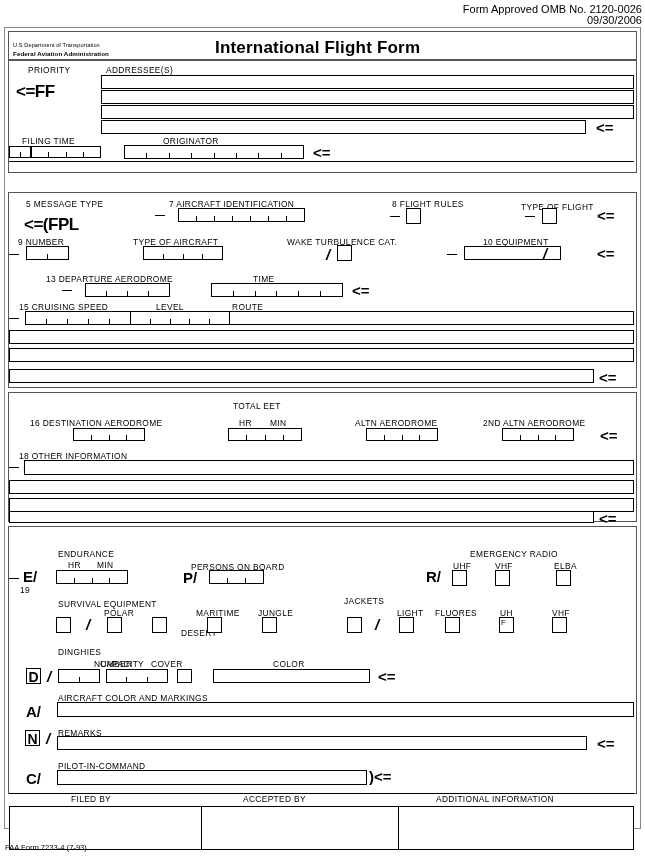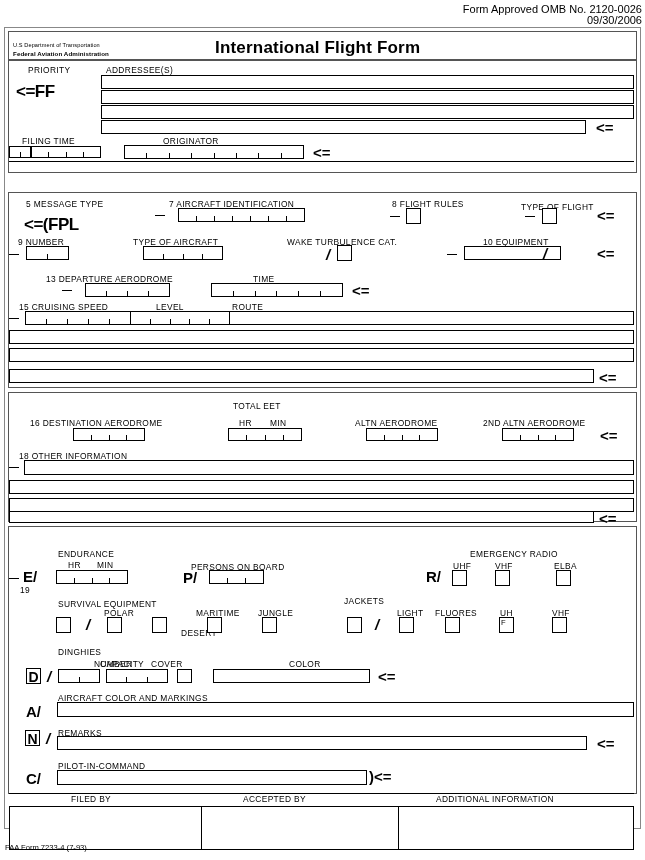--- a/index.html
+++ b/index.html
@@ -373,21 +373,21 @@
   <div class="abs lbl" style="left:500px; top:609px;">UH</div>
   <div class="abs chk" style="left:499px; top:617px;"></div>
   <div class="abs lbl-sm" style="left:501px; top:619px;">F</div>
   <div class="abs lbl" style="left:552px; top:609px;">VHF</div>
   <div class="abs chk" style="left:552px; top:617px;"></div>
 
   <div class="abs lbl" style="left:58px; top:648px;">DINGHIES</div>
   <div class="abs lbl" style="left:56px; top:660px;padding-left:38px;">NUMBER</div>
   <div class="abs lbl" style="left:100px; top:660px;">CAPACITY</div>
   <div class="abs lbl" style="left:151px; top:660px;">COVER</div>
-  <div class="abs lbl" style="left:273px; top:660px;margin-left:16px;">COLOR</div>
+  <div class="abs lbl" style="left:273px; top:660px;">COLOR</div>
 
   <div class="abs boxed-letter" style="left:26px; top:668px;">D</div>
   <div class="abs slash" style="left:47px; top:669px;">/</div>
   <div class="abs cellbox" style="left:58px; top:669px; width:42px; height:14px;">
     <span class="tick"></span>
       <span class="tick"></span>
   </div>
   <div class="abs cellbox" style="left:106px; top:669px; width:62px; height:14px;">
     <span class="tick"></span>
       <span class="tick"></span>

